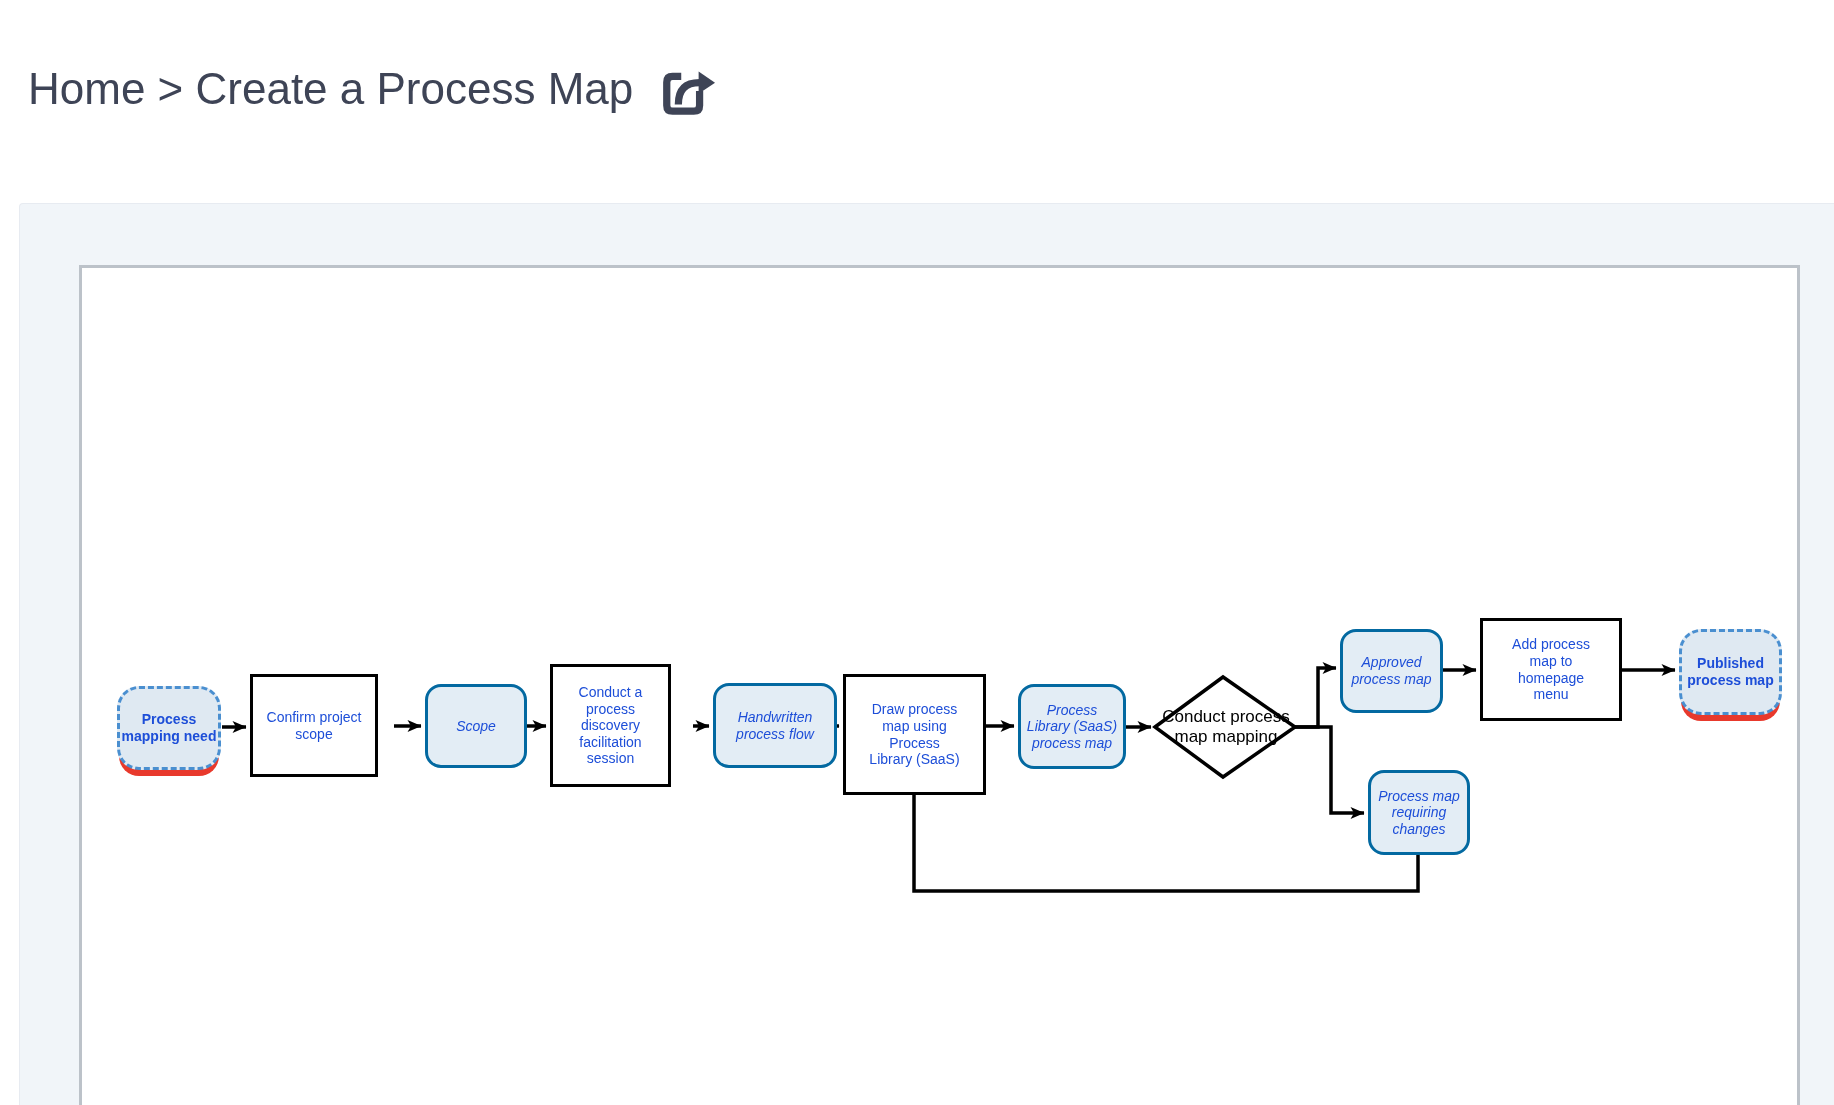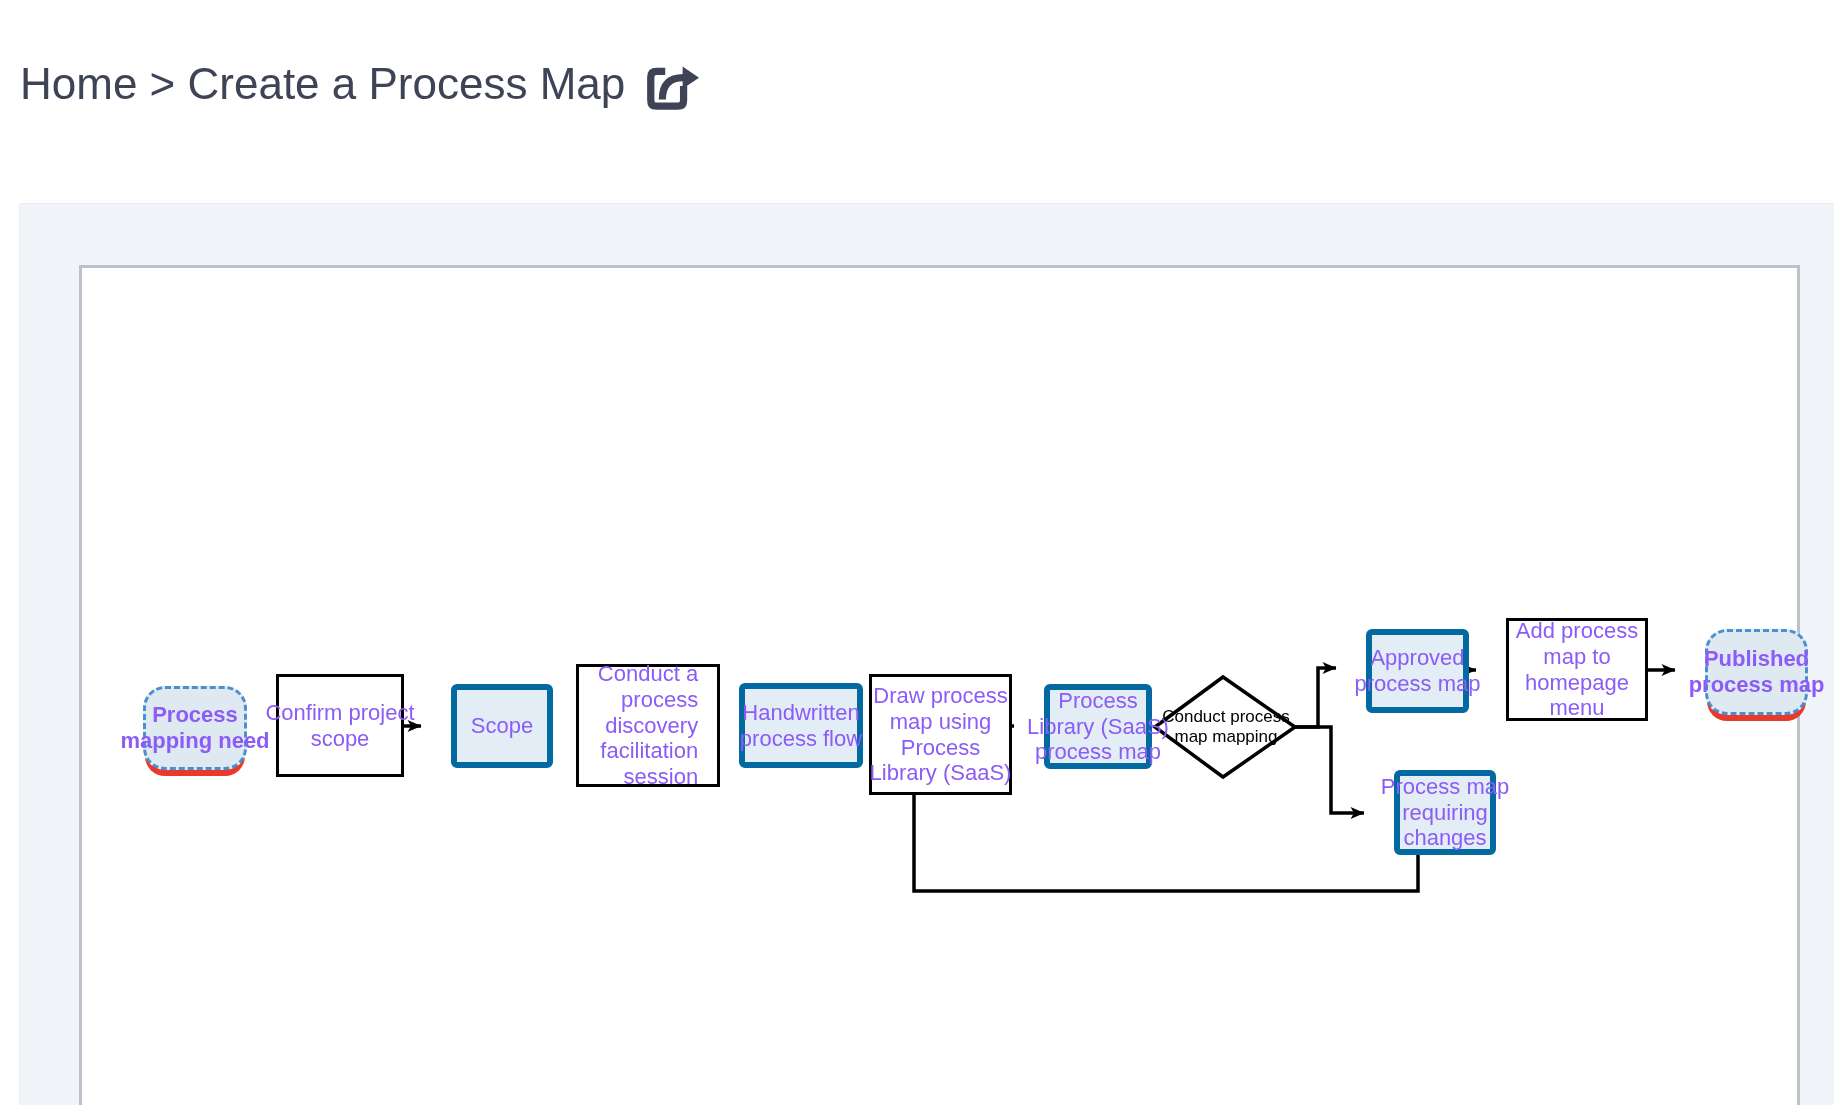--- a/index.html
+++ b/index.html
@@ -10,21 +10,21 @@
     background:#ffffff;
     font-family:"Liberation Sans", sans-serif;
   }
 
   
   .page-header {
     position:absolute; left:20px; top:56px;
     display:flex; align-items:center;
   }
   .breadcrumb {
-    margin:0;
+    margin:8px;
     font-size:44px; font-weight:400;
     color:#3e4456;
     white-space:nowrap;
   }
   .share-button {
     margin-left:18px;
     width:58px; height:56px;
     border:none; background:transparent; padding:0;
     cursor:pointer;
     display:flex; align-items:center; justify-content:center;
@@ -58,32 +58,33 @@
     stroke:#000000; stroke-width:3.5; fill:none;
   }
   .connector-layer polygon.diamond { fill:#ffffff; stroke-linejoin:miter; }
 
   
   .node {
     position:absolute;
     box-sizing:border-box;
     display:flex; align-items:center; justify-content:center;
     text-align:center;
-    font-size:22px; line-height:1.18; color:#8b5cf6;margin-left:26px;
+    font-size:14px; line-height:1.18; color:#1d4ed8;
   }
   .node-label { white-space:pre; position:relative; z-index:2; }
 
   .process {
     background:#ffffff;
     border:3.5px solid #000000;
   }
   .artifact {
     background:#e3edf5;
-    border:6px solid #0369a1;
-    border-radius:6px;
+    border:3px solid #0369a1;
+    border-radius:16px;
+    font-style:italic;
   }
   .terminal { background:transparent;font-weight:bold; }
   .terminal .terminal-red {
     position:absolute; left:2px; right:2px; top:14px; bottom:-6px;
     background:#e8392c; border-radius:20px;
     z-index:0;
   }
   .terminal .terminal-box {
     position:absolute; left:0; right:0; top:0; bottom:0;
     box-sizing:border-box;
@@ -98,21 +99,21 @@
     display:flex; align-items:center; justify-content:center;
     text-align:center;
     font-size:17px; line-height:1.18; color:#000;
     z-index:2;
   }
 
   
   #node-start            { left:117px;  top:686px; width:104px; height:84px;  }
   #node-confirm-scope    { left:250px;  top:674px; width:128px; height:103px; }
   #node-scope            { left:425px;  top:684px; width:102px; height:84px;  }
-  #node-discovery        { left:550px;  top:664px; width:144px; height:123px;text-align:right; }
+  #node-discovery        { left:550px;  top:664px; width:121px; height:123px; }
   #node-handwritten      { left:713px;  top:683px; width:124px; height:85px;  }
   #node-draw-map         { left:843px;  top:674px; width:143px; height:121px; }
   #node-library-map      { left:1018px; top:684px; width:108px; height:85px;  }
   #node-approval         { left:1148px; top:702px; width:156px; height:50px;  }
   #node-approved         { left:1340px; top:629px; width:103px; height:84px;  }
   #node-add-homepage     { left:1480px; top:618px; width:142px; height:103px; }
   #node-published        { left:1679px; top:629px; width:103px; height:86px;  }
   #node-requiring-changes{ left:1368px; top:770px; width:102px; height:85px;  }
 </style>
 </head>

